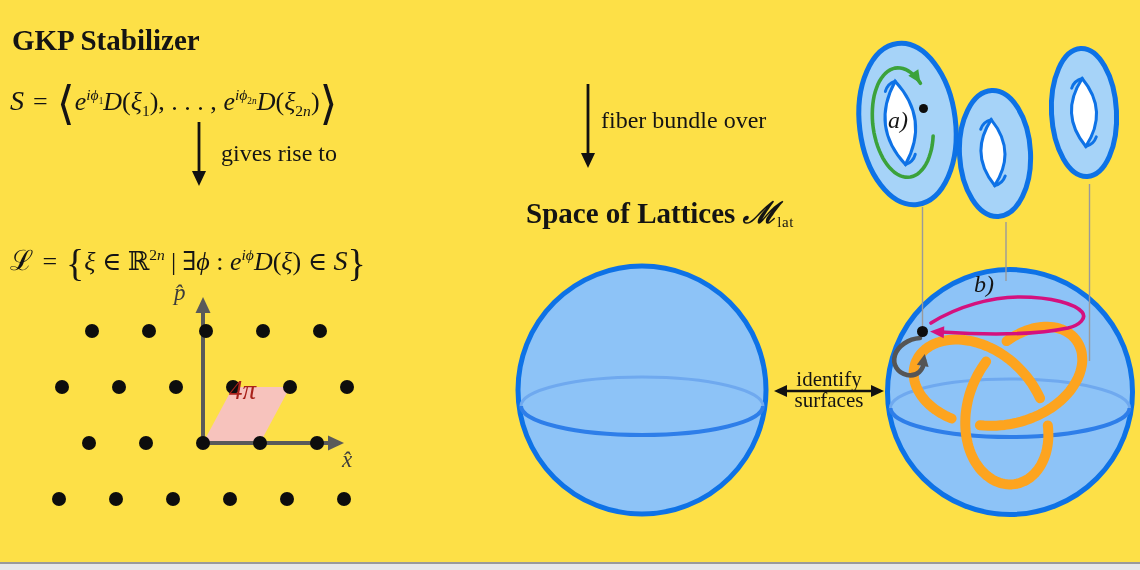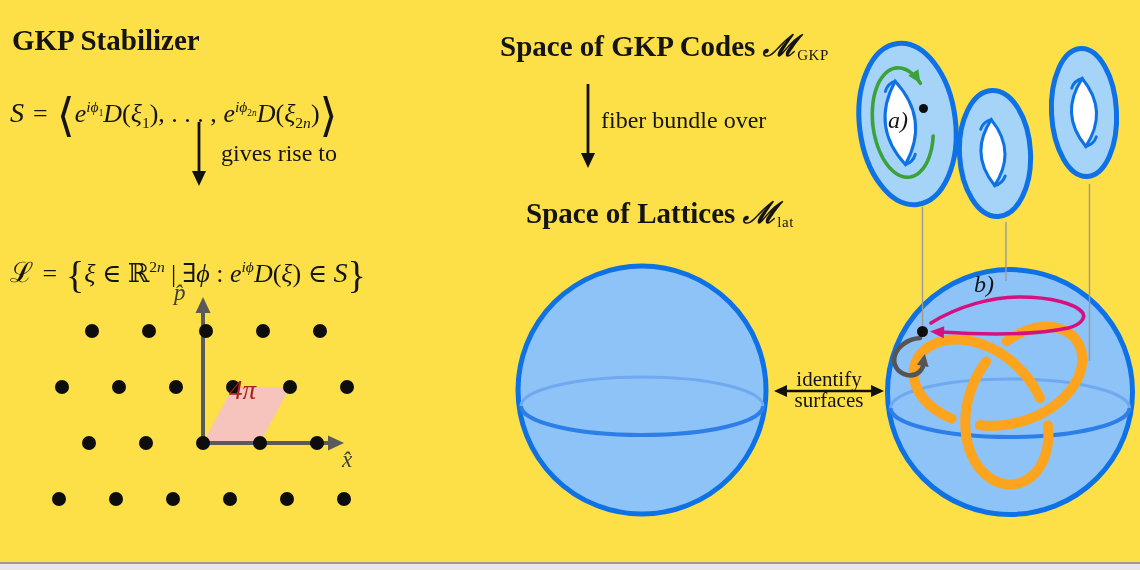--- a/index.html
+++ b/index.html
@@ -6,21 +6,21 @@
   html,body { background:#ffffff; }
   #canvas {
     position:relative; width:1140px; height:570px;
     background:#fde047; overflow:hidden;
     font-family:"Liberation Serif","DejaVu Serif",serif;
     color:#141414;
   }
   #fig { position:absolute; left:0; top:0; }
   .txt { position:absolute; white-space:nowrap; }
   .title { font-size:29px; font-weight:bold; }
-  .formula { font-size:26px;margin-top:12px; }
+  .formula { font-size:26px; }
   .formula i { font-family:inherit; }
   .formula sup { font-size:60%; }
   .formula sub { font-size:60%; }
   .cal  { font-style:italic; font-size:108%; }
   .cal2 { font-size:108%; }
   .sp { padding:0 9px; }
   .bk { font-size:46px; font-weight:300; vertical-align:-9px;
         font-family:"DejaVu Sans","DejaVu Serif",serif; }
   .br { font-size:38px; font-weight:300; vertical-align:-6px; }
   .mid { padding:0 6px; }
@@ -138,24 +138,20 @@
 
 
   <div class="txt formula" style="left:10px; top:230px; line-height:50px;"><span class="cal2">ℒ</span><span class="sp">=</span><span class="br">{</span><i>ξ</i> ∈ ℝ<sup>2<i>n</i></sup><span class="mid">|</span>∃<i>ϕ</i> : <i>e</i><sup><i>iϕ</i></sup><i>D</i>(<i>ξ</i>) ∈ <i class="cal">S</i><span class="br">}</span></div>
 
   <div class="txt axislabel" style="left:174px; top:280px;">p̂</div>
 
   <div class="txt axislabel" style="left:342px; top:447px;">x̂</div>
 
   <div class="txt celllabel" id="cell-area-label" style="left: 229px; top: 375px; color: rgb(168, 33, 26);">4<i>π</i></div>
 
-  <div class="txt title" style="left:500px; top:24px;">
-    <span>Space of GKP Codes</span>
-    <span class="scriptM">ℳ</span><span class="symsub">GKP</span>
-  </div>
 
   <div class="txt arrowlabel" style="left:601px; top:107px;">fiber bundle over</div>
 
   <div class="txt title" style="left:526px; top:191px;">
     <span>Space of Lattices</span>
     <span class="scriptM">ℳ</span><span class="symsub">lat</span>
   </div>
 
   <div class="txt identify" style="left:774px; top:337px;margin-top:32px;">
     <span>identify</span>

